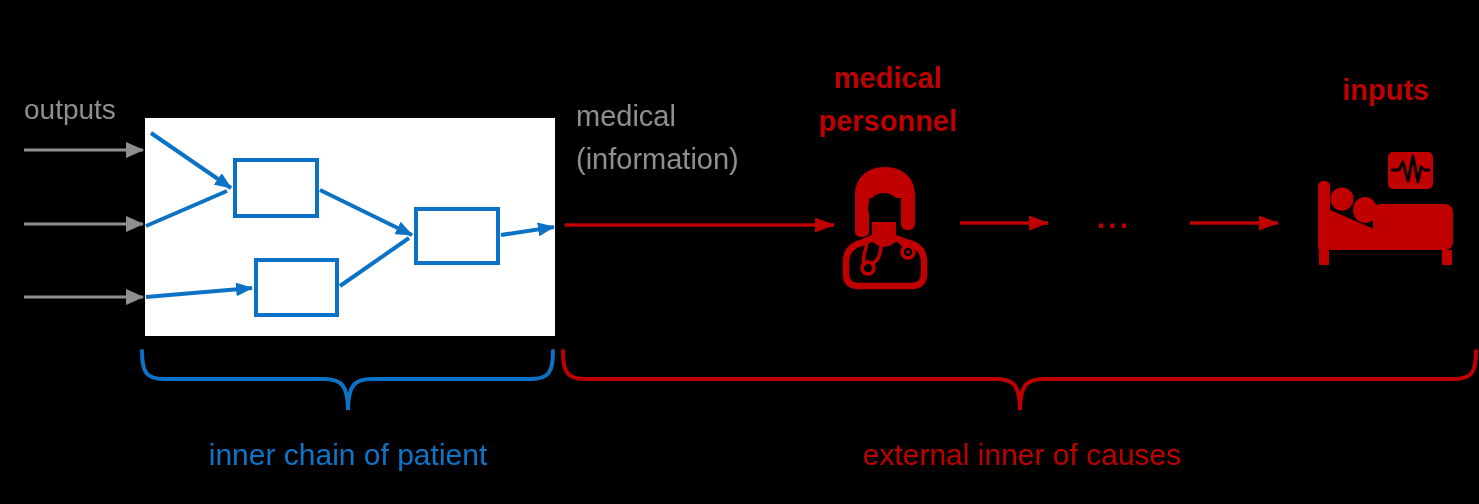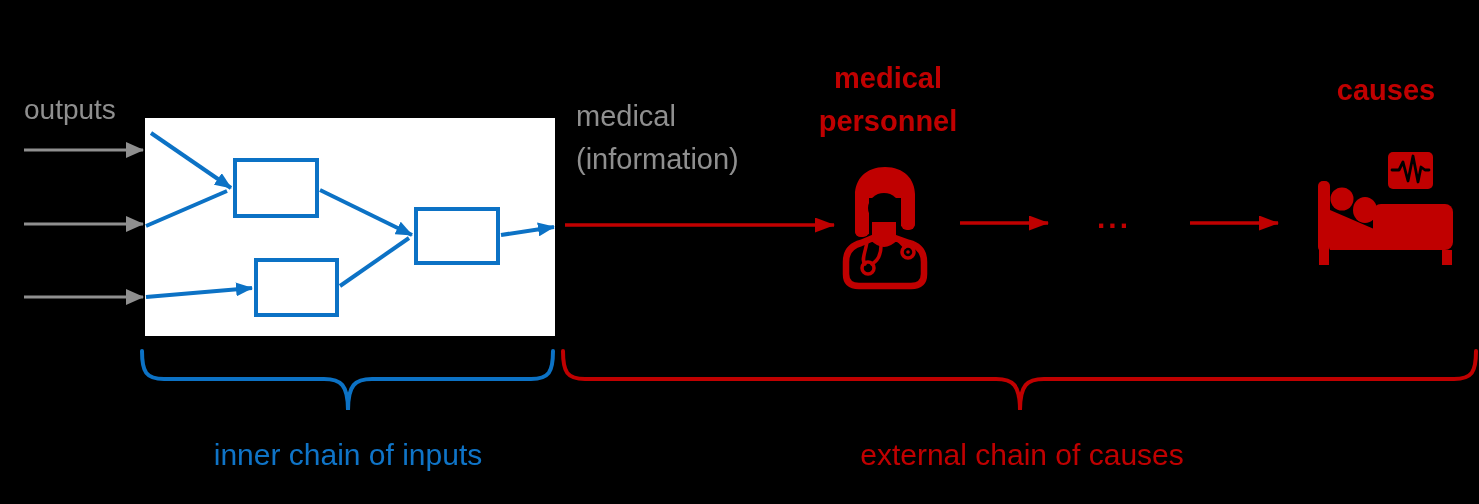--- a/index.html
+++ b/index.html
@@ -115,17 +115,17 @@
     </g>
     <polyline points="77,20 84,20 88,12 93,31 98,6 103,32 106,17 110,20 114,20" fill="none" stroke="#000000" stroke-width="2.8" stroke-linejoin="round" stroke-linecap="round"></polyline>
   </svg>
 
   <div class="label lbl-gray" id="inputs-label">outputs</div>
   <div class="label lbl-gray" id="outputs-label">medical
 (information)</div>
   <div class="label lbl-red" id="medical-label">medical
 personnel</div>
   <div class="label lbl-red" id="ellipsis-label">...</div>
-  <div class="label lbl-red" id="patient-label">causes</div>
-  <div class="label lbl-blue" id="inner-chain-label">inner chain of inputs</div>
-  <div class="label lbl-red" id="external-chain-label">external chain of causes</div>
+  <div class="label lbl-red" id="patient-label">inputs</div>
+  <div class="label lbl-blue" id="inner-chain-label">inner chain of patient</div>
+  <div class="label lbl-red" id="external-chain-label">external inner of causes</div>
 
 </div>
 
 </body></html>

